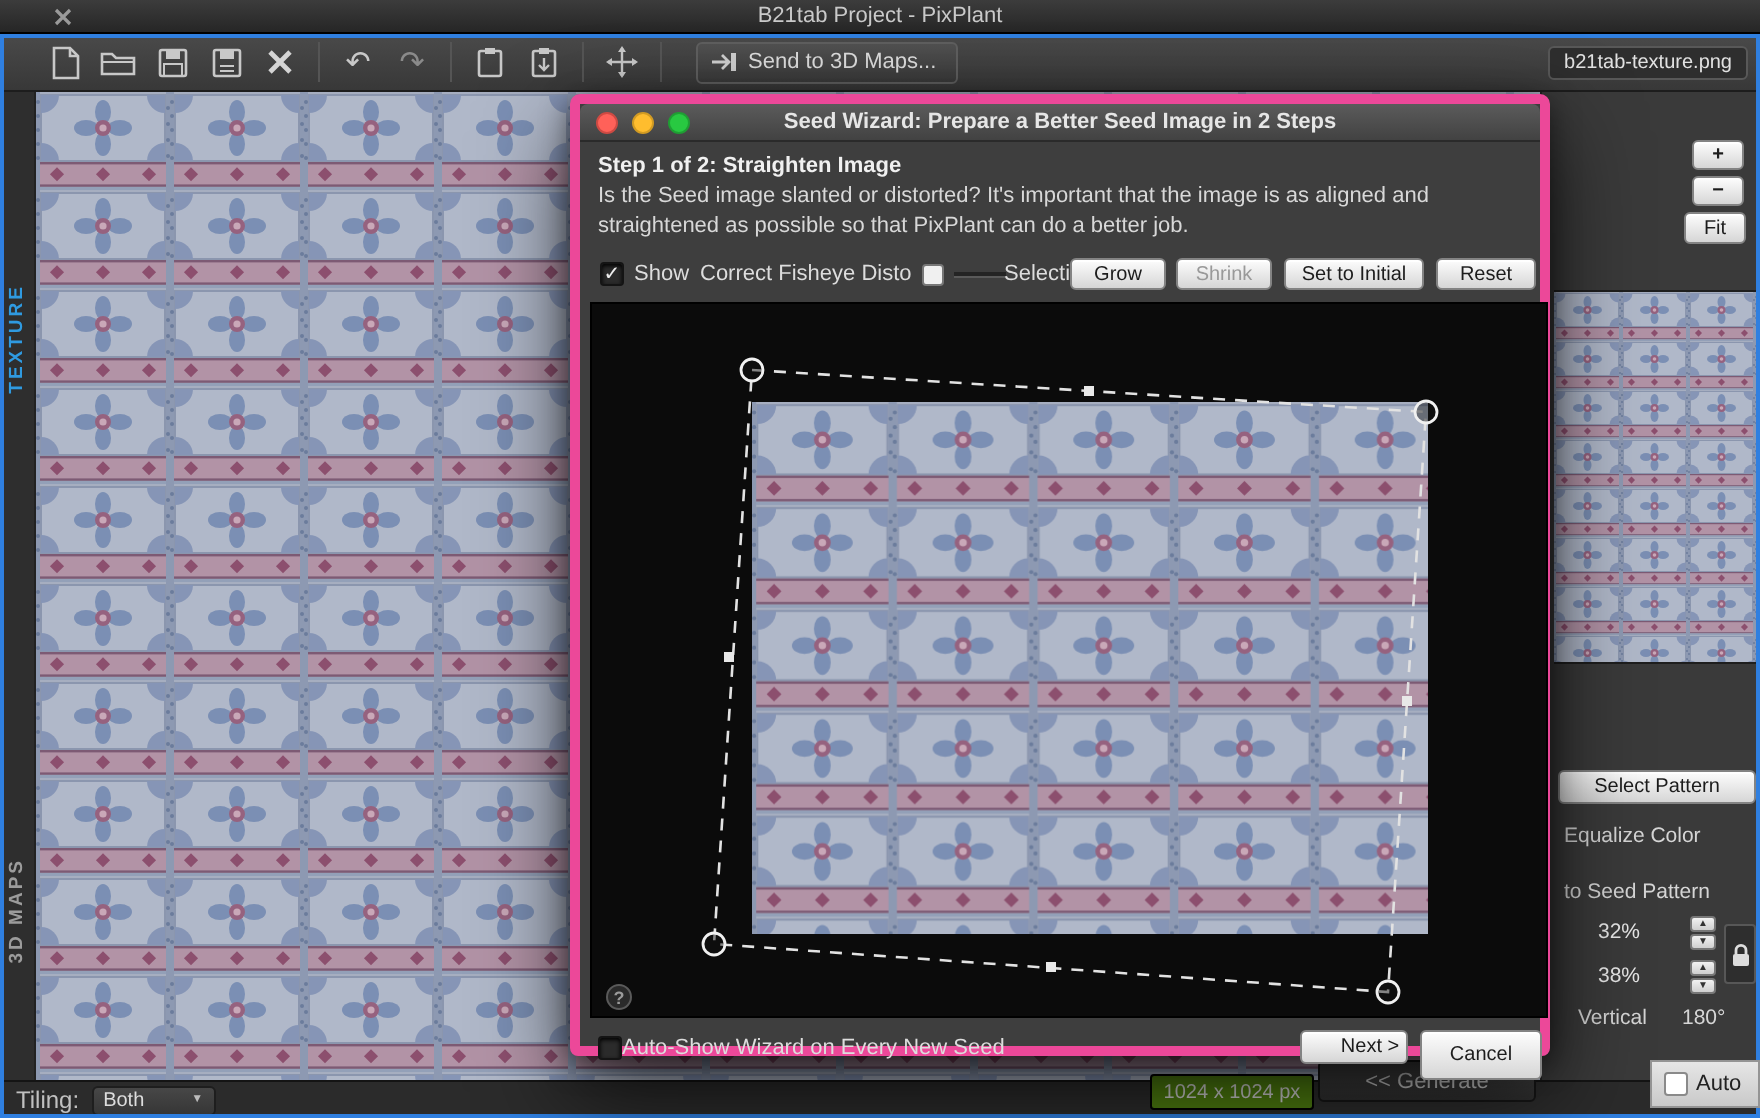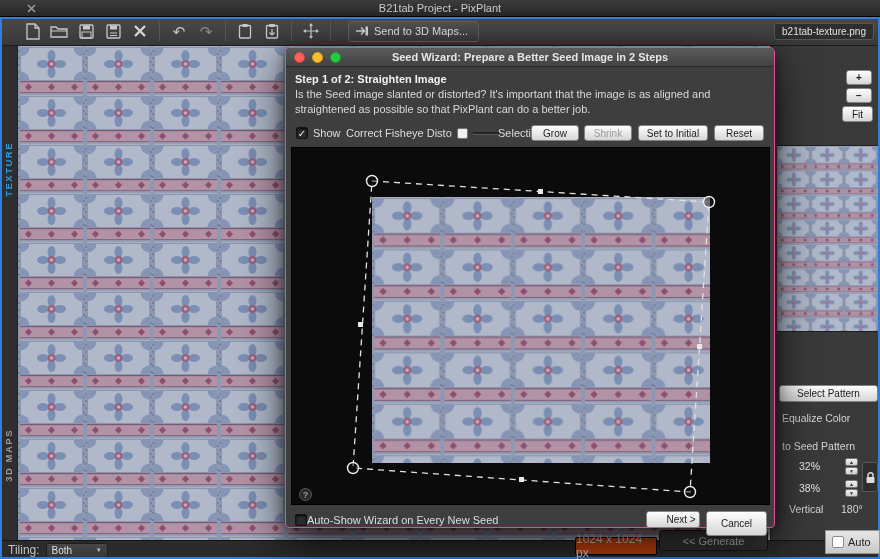--- a/index.html
+++ b/index.html
@@ -52,30 +52,30 @@
 .stepper{position:absolute;width:13px;display:flex;flex-direction:column;gap:1px;}
 .stepper span{display:block;width:13px;height:8px;background:linear-gradient(#f2f2f2,#cfcfcf);border:1px solid #777;border-radius:2px;font-size:5px;color:#333;text-align:center;line-height:6px;}
 .st1{left:74px;top:412px;}
 .st2{left:74px;top:434px;}
 .lockbox{position:absolute;left:91px;top:416px;width:16px;height:30px;background:#2e2e2e;border:1px solid #575757;border-radius:2px;display:flex;align-items:center;justify-content:center;}
 
 
 .generate-btn{position:absolute;left:659px;top:530px;width:109px;height:21px;background:linear-gradient(#454545,#2f2f2f);border:1px solid #161616;border-radius:3px;color:#c9c9c9;font-size:11px;display:flex;align-items:center;justify-content:center;z-index:5;}
 .auto-box{position:absolute;left:825px;top:530px;width:55px;height:24px;background:linear-gradient(#e6e6e6,#c9c9c9);border:1px solid #949494;display:flex;align-items:center;gap:4px;padding:0 6px;font-size:11px;color:#222;z-index:5;}
 .auto-box .chk-lite{width:12px;height:12px;background:#fff;border:1px solid #8a8a8a;border-radius:2px;flex:none;}
-.size-badge{position:absolute;left:575px;top:537px;width:82px;height:18px;background:#c2410c;border:1px solid #000;border-radius:2px;color:#cfcfcf;font-size:12px;display:flex;align-items:center;justify-content:center;z-index:5;}
+.size-badge{position:absolute;left:575px;top:537px;width:82px;height:18px;background:#4d7c0f;border:1px solid #000;border-radius:2px;color:#cfcfcf;font-size:10px;display:flex;align-items:center;justify-content:center;z-index:5;}
 
 
 .statusbar{position:absolute;left:0;top:540px;width:880px;height:19px;background:#2b2b2b;border-top:1px solid #141414;display:flex;align-items:center;padding-left:8px;gap:6px;z-index:2;}
 .statusbar .slabel{color:#c0c0c0;font-size:12px;}
 .tiling-dd{width:62px;height:15px;background:linear-gradient(#474747,#363636);border:1px solid #1e1e1e;border-radius:3px;display:flex;align-items:center;padding:0 5px;color:#ddd;font-size:10px;}
 .tiling-dd .dd-arrow{margin-left:auto;font-size:6px;color:#bbb;}
 
 
-.dialog{position:absolute;left:285px;top:47px;width:490px;height:481px;background:#3e3e3e;border:1px solid #ec4899;border-radius:5px 5px 4px 4px;box-shadow:0 18px 45px rgba(0,0,0,.7),0 4px 14px rgba(0,0,0,.5);z-index:10;}
+.dialog{position:absolute;left:285px;top:47px;width:490px;height:481px;background:#3e3e3e;border:5px solid #ec4899;border-radius:5px 5px 4px 4px;box-shadow:0 18px 45px rgba(0,0,0,.7),0 4px 14px rgba(0,0,0,.5);z-index:10;}
 .dlg-titlebar{position:absolute;left:0;top:0;width:100%;height:19px;background:linear-gradient(#5b5b5b,#424242);border-bottom:1px solid #2a2a2a;border-radius:4px 4px 0 0;display:flex;align-items:center;justify-content:center;}
 .dlg-title{font-size:11px;font-weight:bold;color:#e6e6e6;}
 .lights{position:absolute;left:8px;top:4px;display:flex;gap:7px;}
 .light{width:11px;height:11px;border-radius:50%;}
 .light.red{background:#ff6159;border:1px solid #ce4a43;}
 .light.yellow{background:#ffbd2e;border:1px solid #d29b23;}
 .light.green{background:#28c941;border:1px solid #1f9e33;}
 .dlg-step{position:absolute;left:9px;top:25px;font-size:11px;font-weight:bold;color:#f0f0f0;}
 .dlg-desc{position:absolute;left:9px;top:39px;width:474px;font-size:11px;line-height:1.35;color:#d8d8d8;}
 .dlg-ctrl{position:absolute;height:16px;display:flex;align-items:center;}

